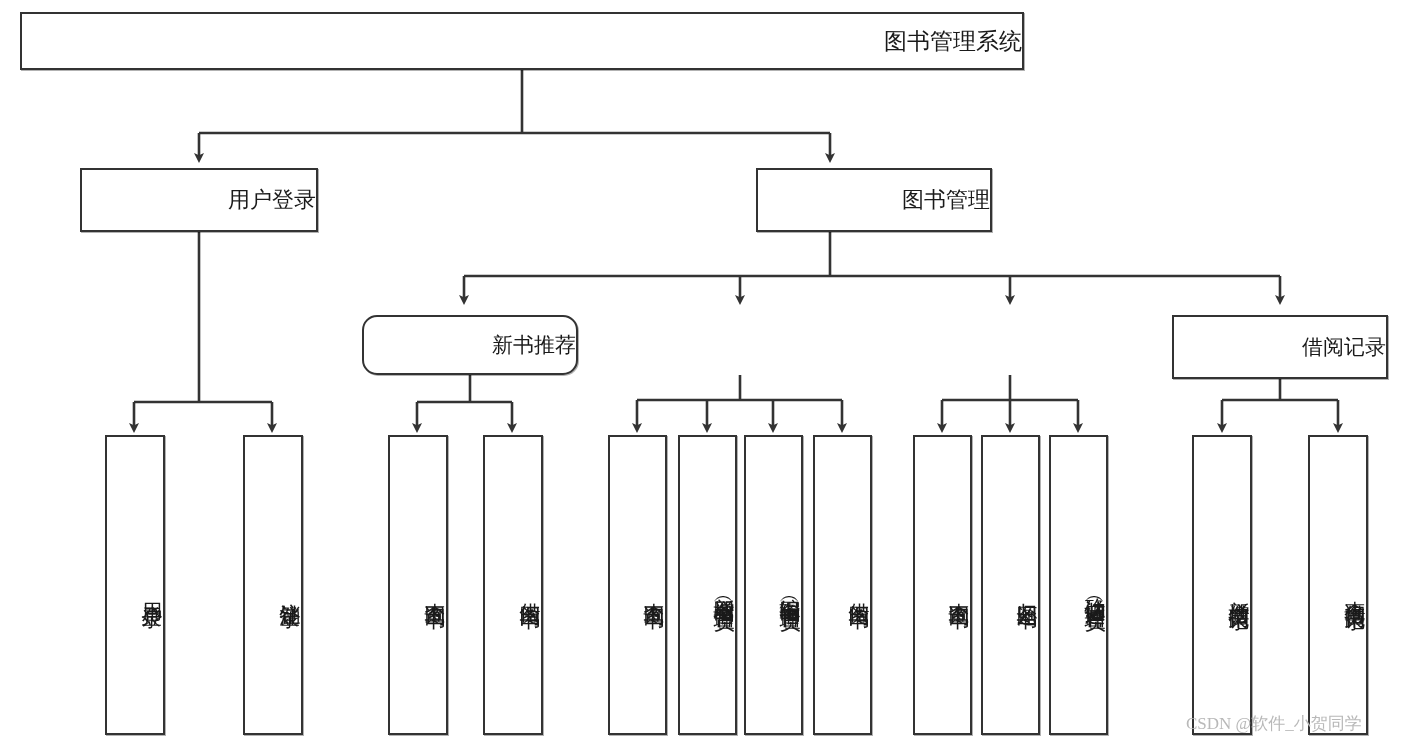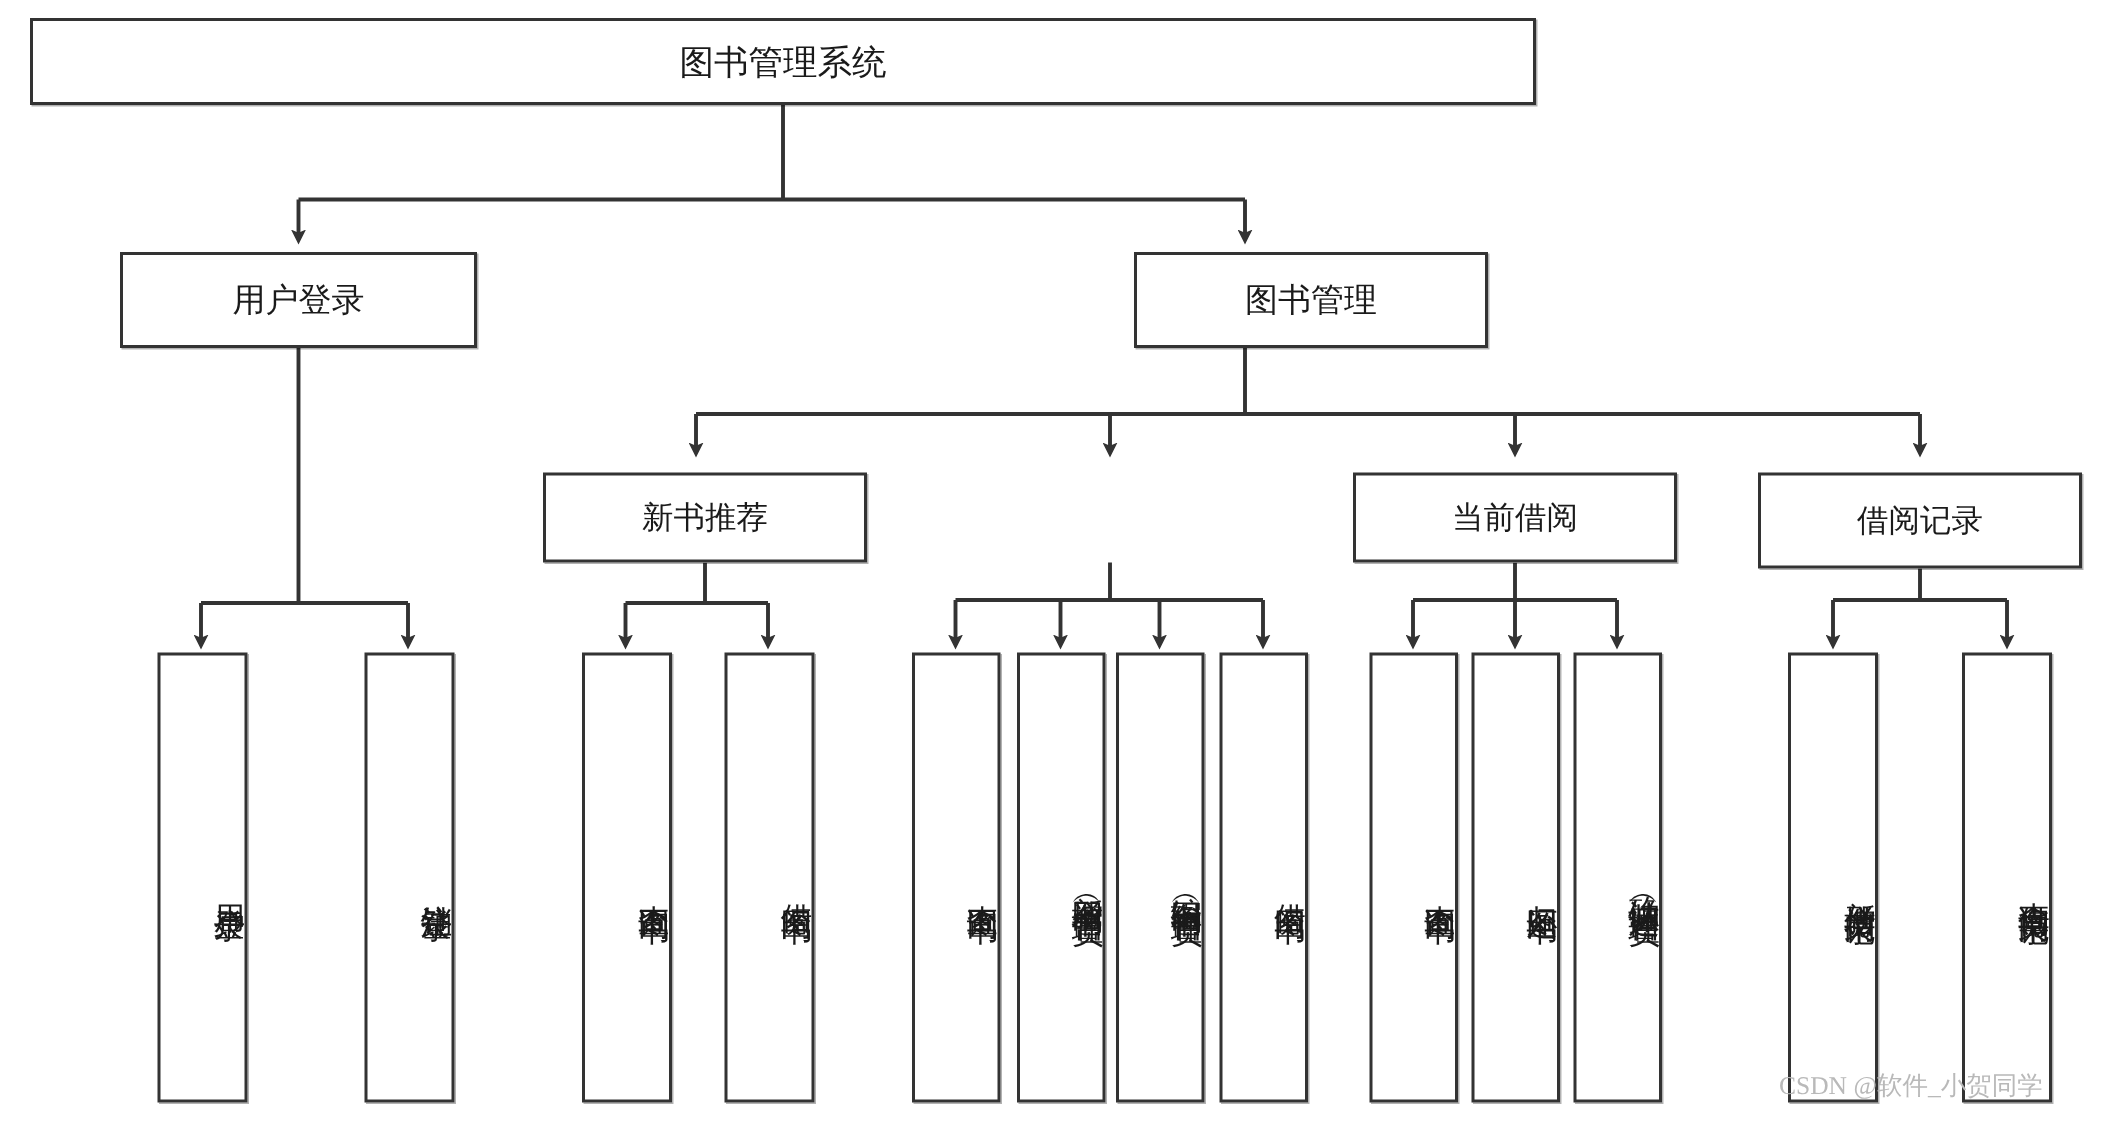--- a/index.html
+++ b/index.html
@@ -23,21 +23,21 @@
     height: 747px;
     pointer-events: none;
   }
   .node {
     position: absolute;
     box-sizing: border-box;
     border: 2px solid #333333;
     background: #ffffff;
     display: flex;
     align-items: center;
-    justify-content: center;
+    justify-content: flex-end;
     color: #1a1a1a;
     box-shadow: 1px 1px 0 rgba(0,0,0,0.30);
   }
   .node.root {
     font-size: 23px;
   }
   .node.tier2 {
     font-size: 22px;
   }
   .node.tier3 {
@@ -127,25 +127,22 @@
     <span>图书管理系统</span>
   </div>
 
   <div class="node tier2" style="left:80px; top:168px; width:238px; height:64px;">
     <span>用户登录</span>
   </div>
   <div class="node tier2" style="left:712px; top:168px; width:236px; height:64px;margin-left:44px;">
     <span>图书管理</span>
   </div>
 
-  <div class="node tier3" style="left:362px; top:315px; width:216px; height:60px;">
+  <div class="node tier3" style="left:362px; top:315px; width:216px; height:60px;border-radius:15px;">
     <span>新书推荐</span>
-  </div>
-  <div class="node tier3" style="left:902px; top:315px; width:216px; height:60px;">
-    <span>当前借阅</span>
   </div>
   <div class="node tier3" style="left:1172px; top:315px; width:216px; height:64px;">
     <span>借阅记录</span>
   </div>
 
   <div class="node leaf" style="left:105px; top:435px; width:60px; height:300px;">
     <span class="vtext">用户登录</span>
   </div>
   <div class="node leaf" style="left:243px; top:435px; width:60px; height:300px;">
     <span class="vtext">注销登录</span>

